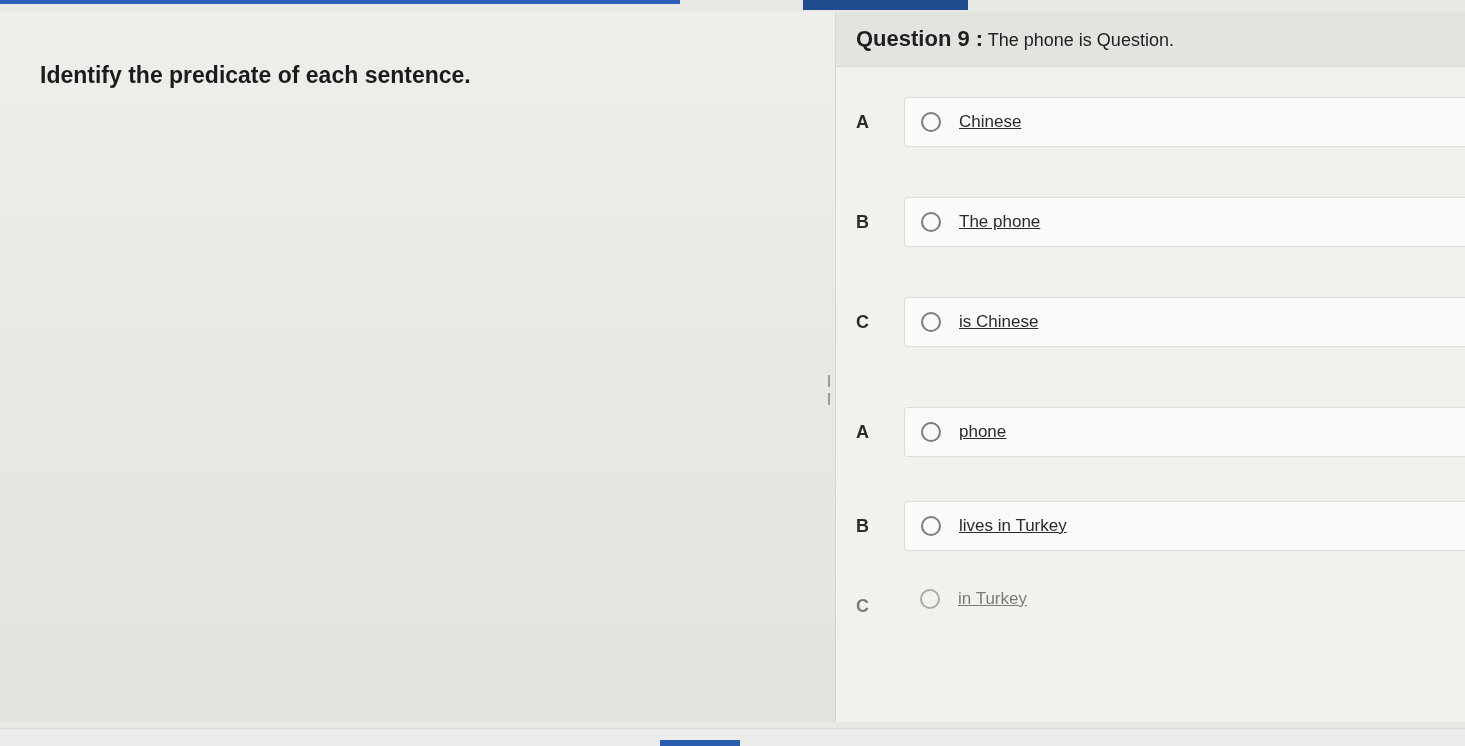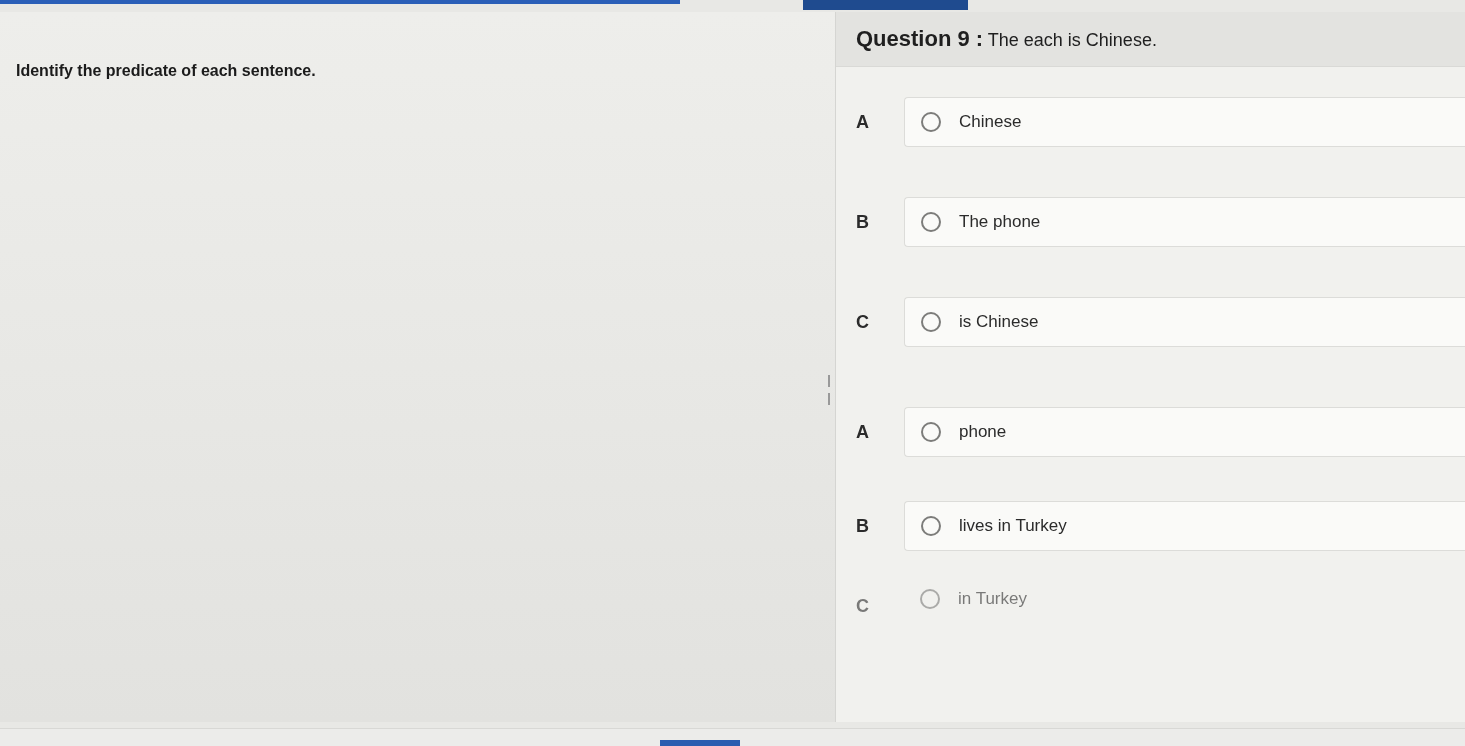--- a/index.html
+++ b/index.html
@@ -32,23 +32,24 @@
     .main {
       display: flex;
       height: 710px;
     }
     .left-pane {
       width: 835px;
       padding: 50px 20px 20px 16px;
       background: linear-gradient(to bottom, #eeeeeb, #e2e2df);
     }
     .instruction {
-      font-size: 16px;
+      font-size: 23px;
       font-weight: bold;
       color: #1b1b1b;
+      margin-left: 24px;
     }
     .right-pane {
       flex: 1;
       background: #f1f1ee;
       border-left: 1px solid #d5d5d2;
       overflow: hidden;
       position: relative;
     }
     .question-block {
       margin-bottom: 40px;
@@ -99,20 +100,21 @@
     .radio-circle {
       width: 20px;
       height: 20px;
       border: 2px solid #7c7c7a;
       border-radius: 50%;
       flex-shrink: 0;
     }
     .option-text {
       font-size: 17px;
       color: #2b2b2b;
+      text-decoration: underline;
     }
     .divider-handle {
       position: absolute;
       left: 828px;
       top: 375px;
       width: 6px;
       height: 30px;
       display: flex;
       flex-direction: column;
       justify-content: space-between;
@@ -151,21 +153,21 @@
 
 <div class="main">
   <div class="left-pane">
     <div class="instruction">Identify the predicate of each sentence.</div>
   </div>
 
   <div class="right-pane">
 
     <div class="question-block">
       <div class="question-header">
-        <span class="q-number">Question 9 :</span><span class="q-text"> The each is Chinese.</span>
+        <span class="q-number">Question 9 :</span><span class="q-text"> The phone is Question.</span>
       </div>
 
       <div class="option-row">
         <div class="option-letter">A</div>
         <div class="option-box">
           <span class="radio-circle"></span>
           <span class="option-text">Chinese</span>
         </div>
       </div>
 

